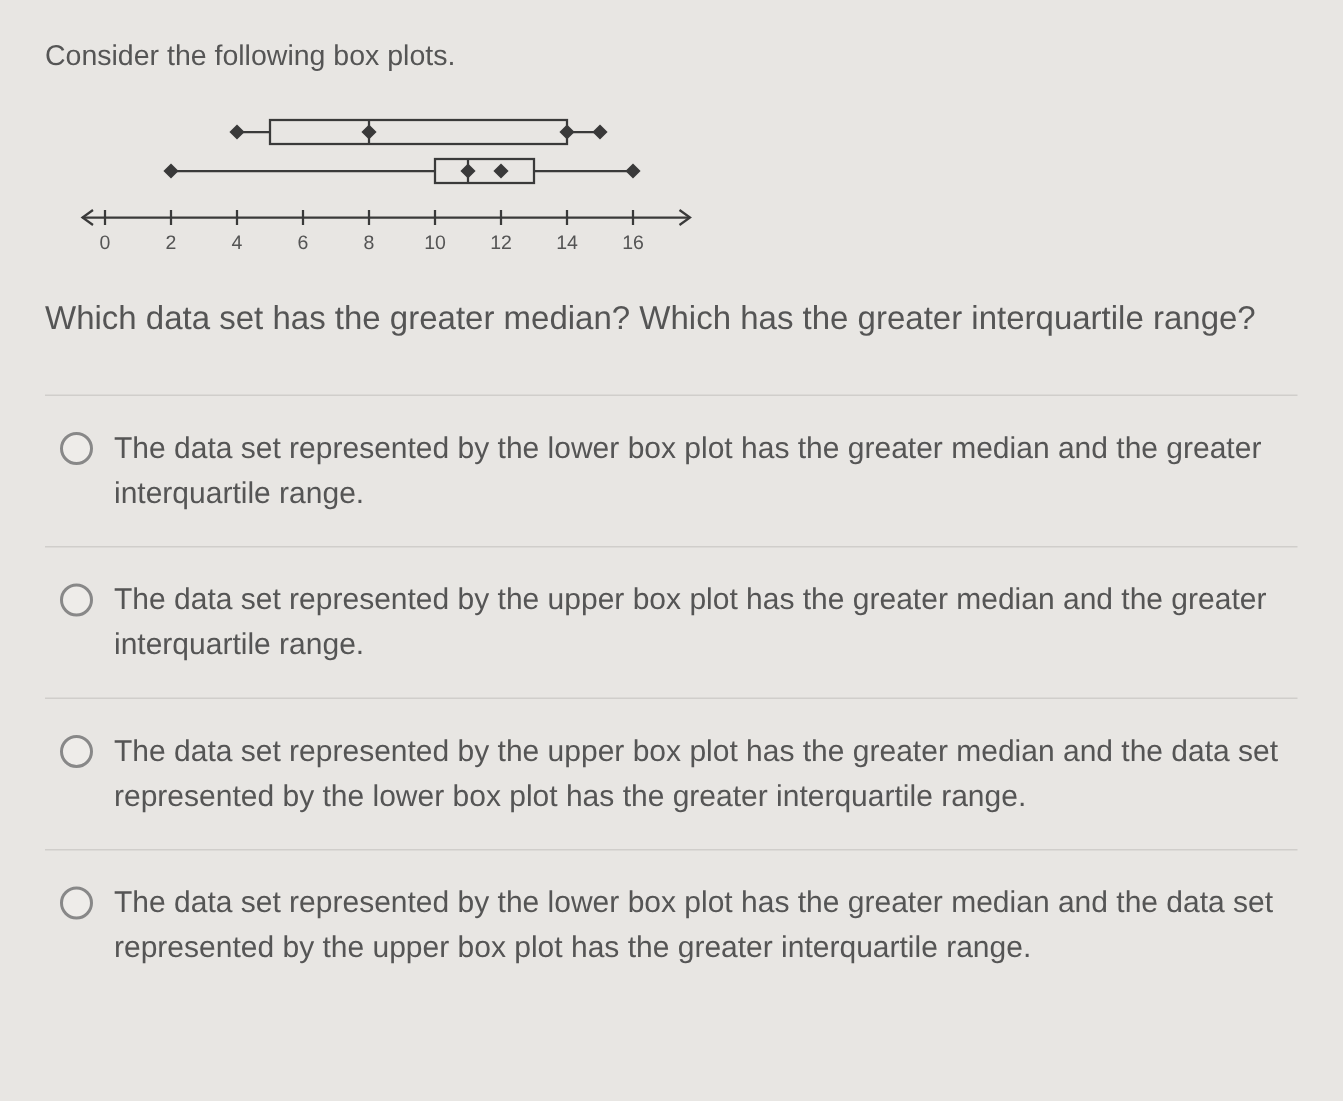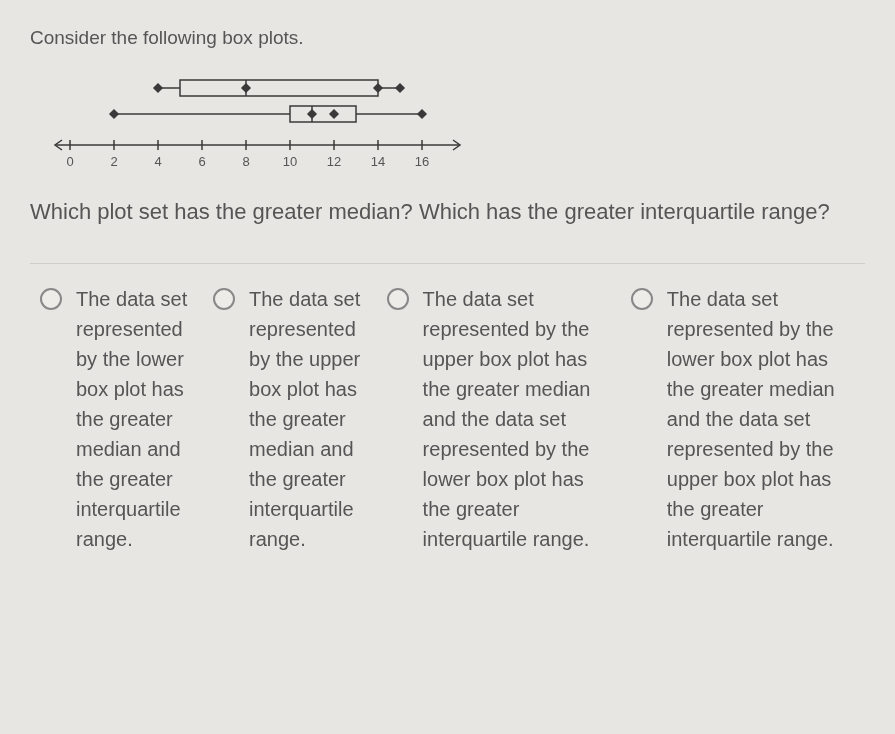--- a/index.html
+++ b/index.html
@@ -26,21 +26,21 @@
     display: block;
   }
   .question-text-2 {
     font-size: 22px;
     color: #555;
     margin-bottom: 35px;
     line-height: 1.5;
   }
   .options {
     display: flex;
-    flex-direction: row;
+    flex-direction: column;
   }
   .option {
     display: flex;
     align-items: flex-start;
     padding: 20px 10px;
     border-top: 1px solid #d0cecb;
     gap: 14px;
   }
   .radio {
     flex: 0 0 auto;
@@ -124,21 +124,21 @@
       <text x="162" y="96">6</text>
       <text x="206" y="96">8</text>
       <text x="250" y="96">10</text>
       <text x="294" y="96">12</text>
       <text x="338" y="96">14</text>
       <text x="382" y="96">16</text>
     </g>
   </svg>
 </div>
 
-<div class="question-text-2">Which plot set has the greater median? Which has the greater interquartile range?</div>
+<div class="question-text-2">Which data set has the greater median? Which has the greater interquartile range?</div>
 
 <div class="options">
 
   <div class="option">
     <div class="radio"></div>
     <div class="option-text">The data set represented by the lower box plot has the greater median and the greater interquartile range.</div>
   </div>
 
   <div class="option">
     <div class="radio"></div>

